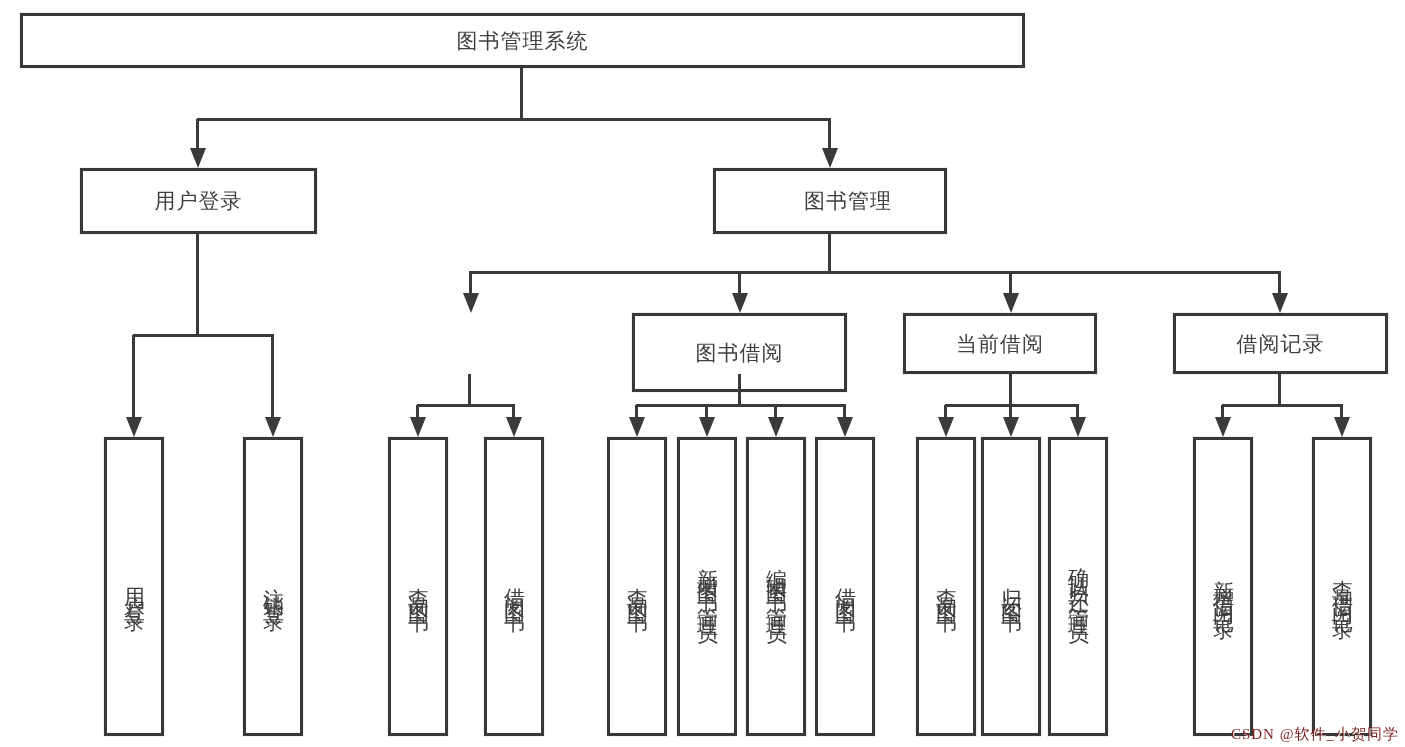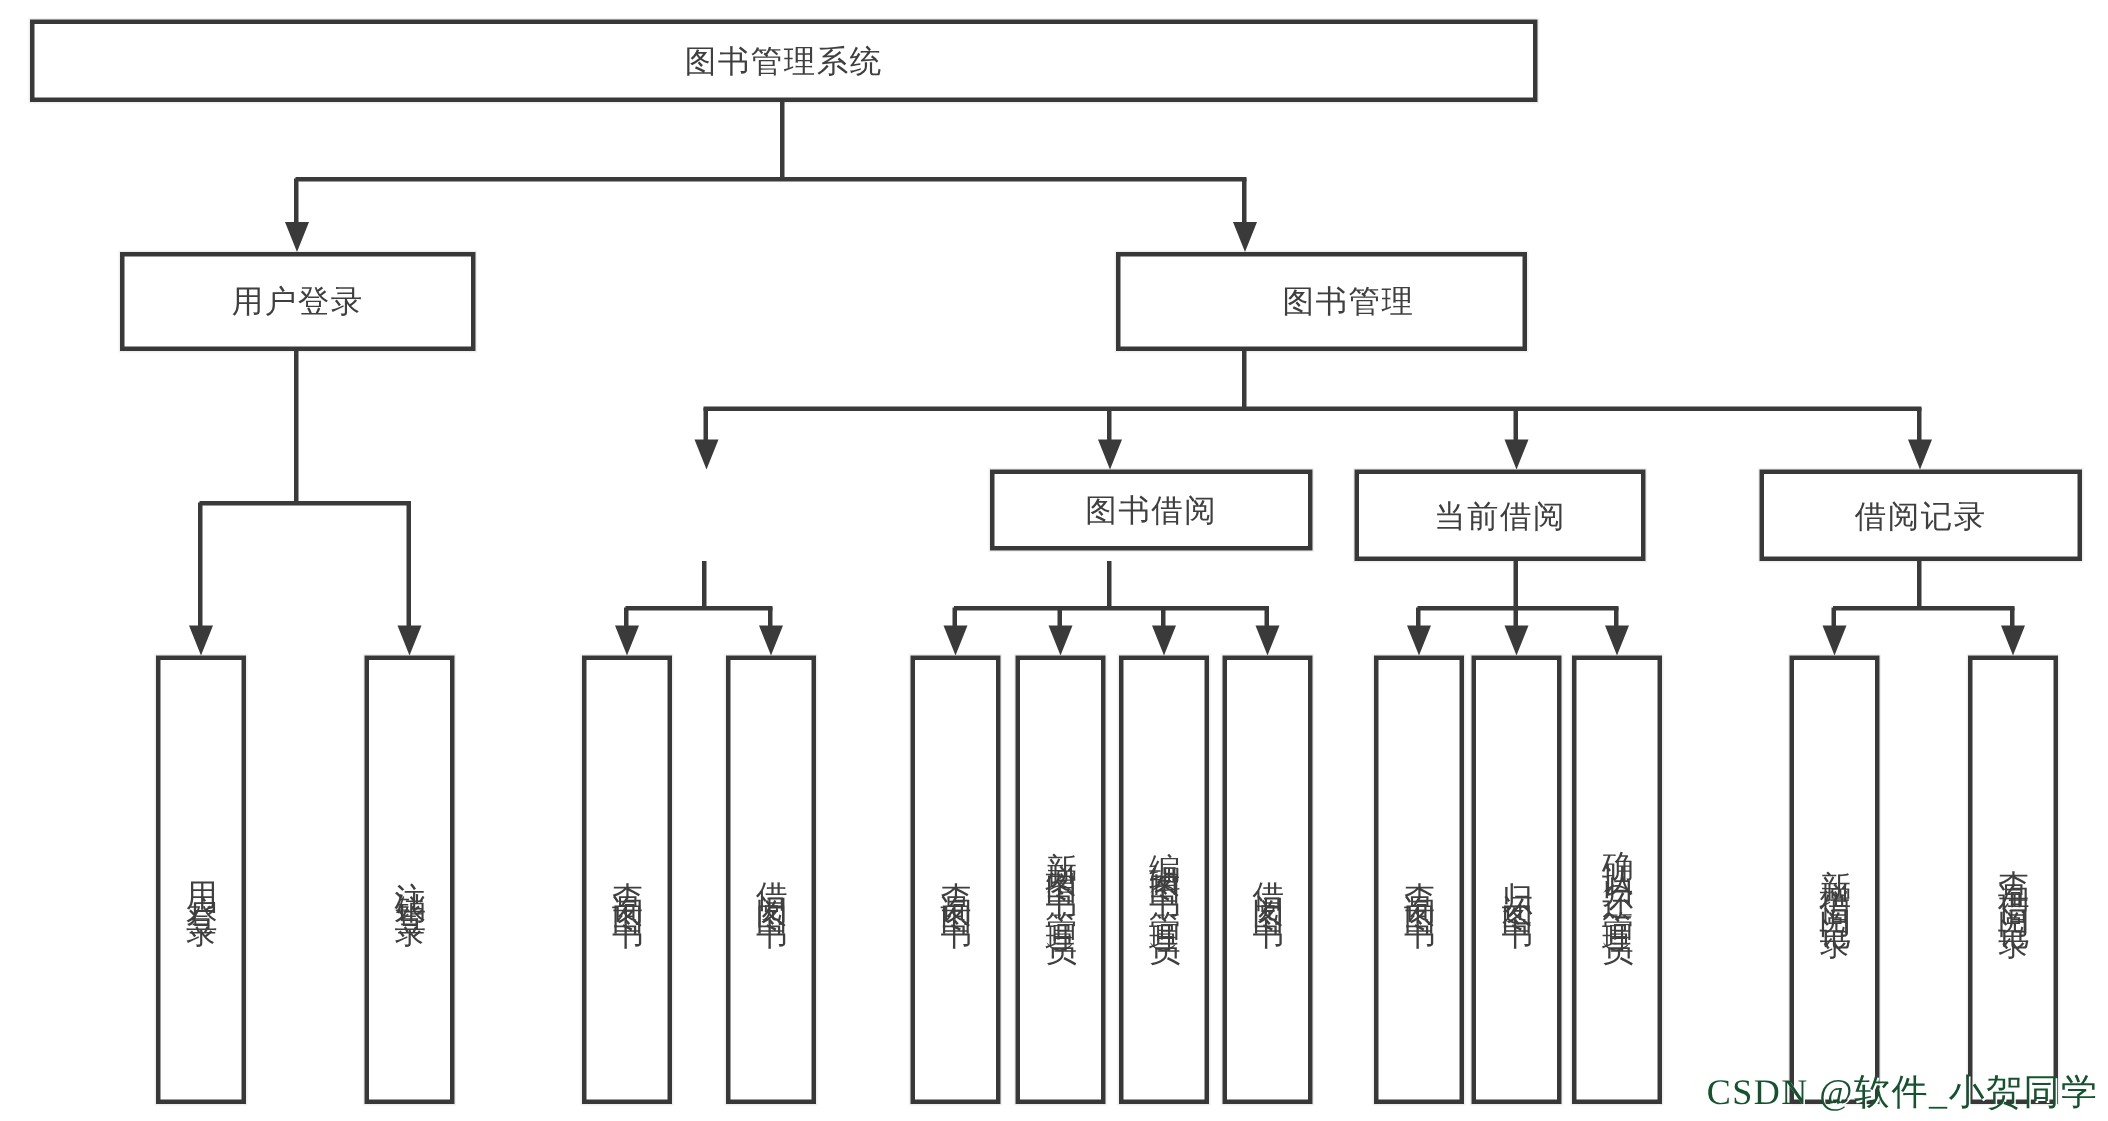--- a/index.html
+++ b/index.html
@@ -22,21 +22,21 @@
   .leaf span{
     writing-mode:vertical-rl;font-size:21px;letter-spacing:8px;color:#3f3f3f;line-height:1;
   }
   .vl{position:absolute;width:3px;background:#3a3a3a;}
   .hl{position:absolute;height:3px;background:#3a3a3a;}
   .ah{position:absolute;width:0;height:0;
       border-left:8px solid transparent;border-right:8px solid transparent;
       border-top:20px solid #3a3a3a;}
   .watermark{
     position:absolute;right:6px;bottom:3px;z-index:5;
-    font-size:24px;color:#14532d;letter-spacing:1px;
+    font-size:15px;color:#7f1d1d;letter-spacing:1px;
     text-shadow:1px 1px 0 #ffffff;
   }
 </style>
 </head>
 <body>
 
 <div id="canvas">
 
   <div class="box" style="left:20px;top:13px;width:1005px;height:55px;">
     <span>图书管理系统</span>
@@ -47,21 +47,21 @@
 
   <div class="vl" style="left:196px;top:119px;height:31px;"></div>
   <div class="ah" style="left:190px;top:148px;"></div>
 
   <div class="vl" style="left:828px;top:119px;height:31px;"></div>
   <div class="ah" style="left:822px;top:148px;"></div>
 
   <div class="box" style="left:80px;top:168px;width:237px;height:66px;">
     <span>用户登录</span>
   </div>
-  <div class="box" style="left:744px;top:168px;width:274px;height:66px;padding-left:36px;">
+  <div class="box" style="left:713px;top:168px;width:234px;height:66px;padding-left:36px;">
     <span>图书管理</span>
   </div>
 
   <div class="vl" style="left:196px;top:234px;height:102px;"></div>
   <div class="hl" style="left:133px;top:334px;width:141px;"></div>
   <div class="vl" style="left:132px;top:335px;height:83px;"></div>
   <div class="ah" style="left:126px;top:417px;"></div>
   <div class="vl" style="left:271px;top:335px;height:83px;"></div>
   <div class="ah" style="left:265px;top:417px;"></div>
 
@@ -69,21 +69,21 @@
   <div class="hl" style="left:469px;top:271px;width:812px;"></div>
   <div class="vl" style="left:469px;top:272px;height:22px;"></div>
   <div class="ah" style="left:463px;top:293px;"></div>
   <div class="vl" style="left:738px;top:272px;height:22px;"></div>
   <div class="ah" style="left:732px;top:293px;"></div>
   <div class="vl" style="left:1009px;top:272px;height:22px;"></div>
   <div class="ah" style="left:1003px;top:293px;"></div>
   <div class="vl" style="left:1278px;top:272px;height:22px;"></div>
   <div class="ah" style="left:1272px;top:293px;"></div>
 
-  <div class="box" style="left:632px;top:313px;width:215px;height:54px;margin-left:28px;">
+  <div class="box" style="left:632px;top:313px;width:215px;height:79px;">
     <span>图书借阅</span>
   </div>
   <div class="box" style="left:903px;top:313px;width:194px;height:61px;">
     <span>当前借阅</span>
   </div>
   <div class="box" style="left:1173px;top:313px;width:215px;height:61px;">
     <span>借阅记录</span>
   </div>
 
   <div class="vl" style="left:468px;top:374px;height:32px;"></div>

